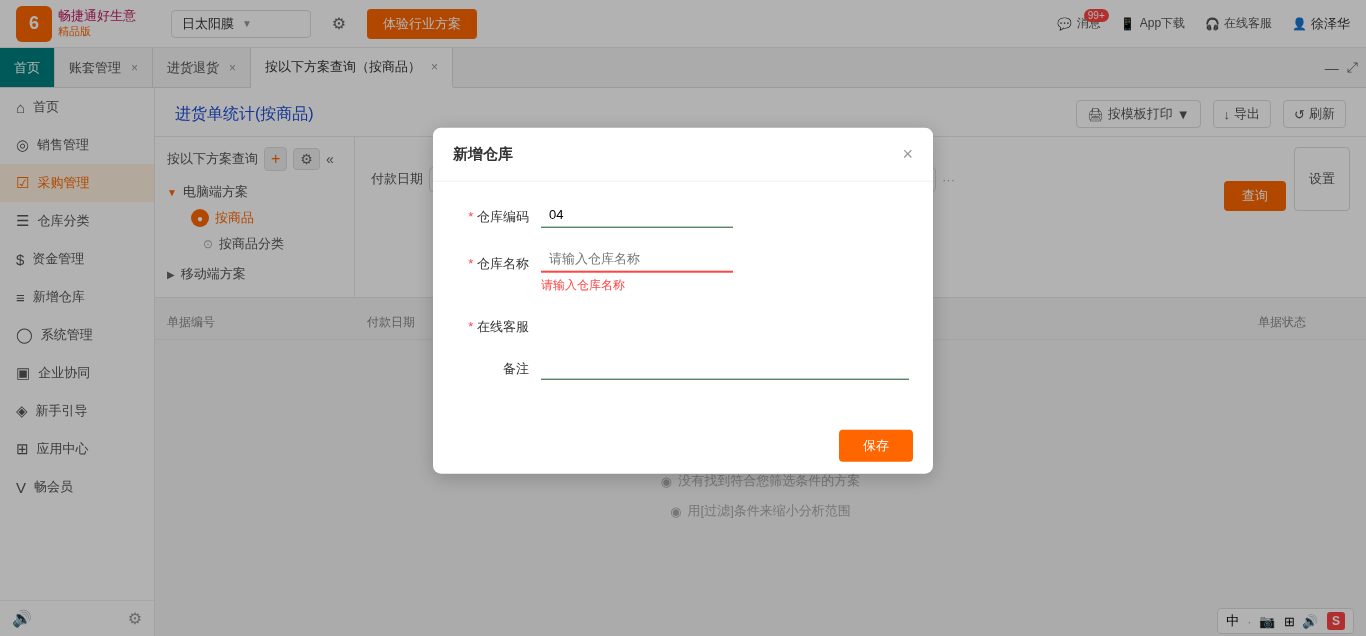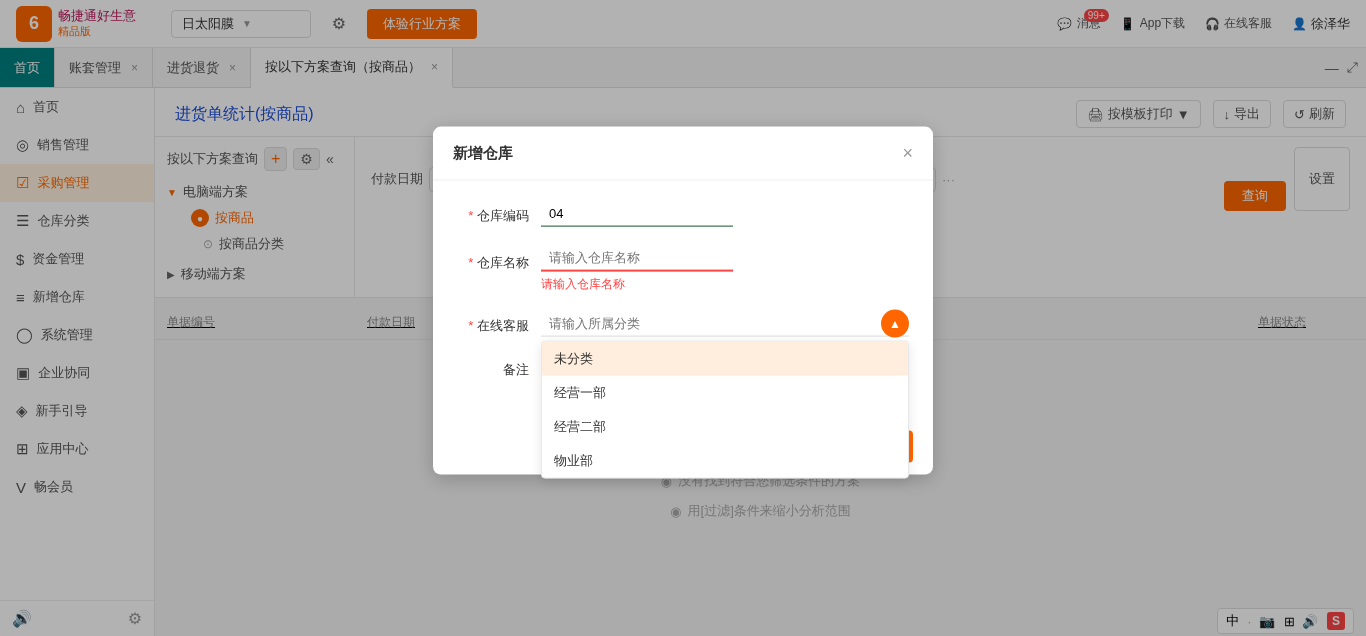--- a/index.html
+++ b/index.html
@@ -355,21 +355,20 @@
     }
     .query-btn-secondary {
       background: #fff; color: #555;
       border: 1px solid #ddd; border-radius: 4px;
       padding: 6px 14px; font-size: 13px; cursor: pointer;
     }
 
     .table-wrapper {
       background: #701a75;
       margin-top: 8px;
-      text-decoration: underline;
     }
     .table-cols {
       display: grid;
       grid-template-columns: 200px 100px 120px 120px 1fr 120px;
       background: #f5f5f5;
       border-bottom: 1px solid #e8e8e8;
       font-size: 12px; color: #888;
     }
     .t-cell { padding: 8px 12px; }
 
@@ -635,39 +634,20 @@
           <input class="form-control error" type="text" placeholder="请输入仓库名称" style="width: 100%; border-bottom: 2px solid rgb(255, 68, 68);">
         </div>
       </div>
       <div style="padding-left:84px;">
         <span class="error-msg">请输入仓库名称</span>
       </div>
     </div>
 
     <div class="form-row">
       <label class="form-label required">在线客服</label>
-      <div class="dropdown-wrapper">
-        <input class="dropdown-input" type="text" placeholder="请输入所属分类" style="">
-        <div class="dropdown-arrow-btn">▲</div>
-        
-        <div class="dropdown-list">
-          <div class="dropdown-option selected">
-            <span>未分类</span>
-          </div>
-          <div class="dropdown-option">
-            <span>经营一部</span>
-          </div>
-          <div class="dropdown-option">
-            <span>经营二部</span>
-          </div>
-          <div class="dropdown-option">
-            <span>物业部</span>
-          </div>
-        </div>
-      </div>
     </div>
 
     <div class="form-row">
       <label class="form-label">备注</label>
       <div class="form-control-wrapper">
         <input class="form-control" type="text" style="width: 100%;">
       </div>
     </div>
   </div>
   <div class="modal-footer">

